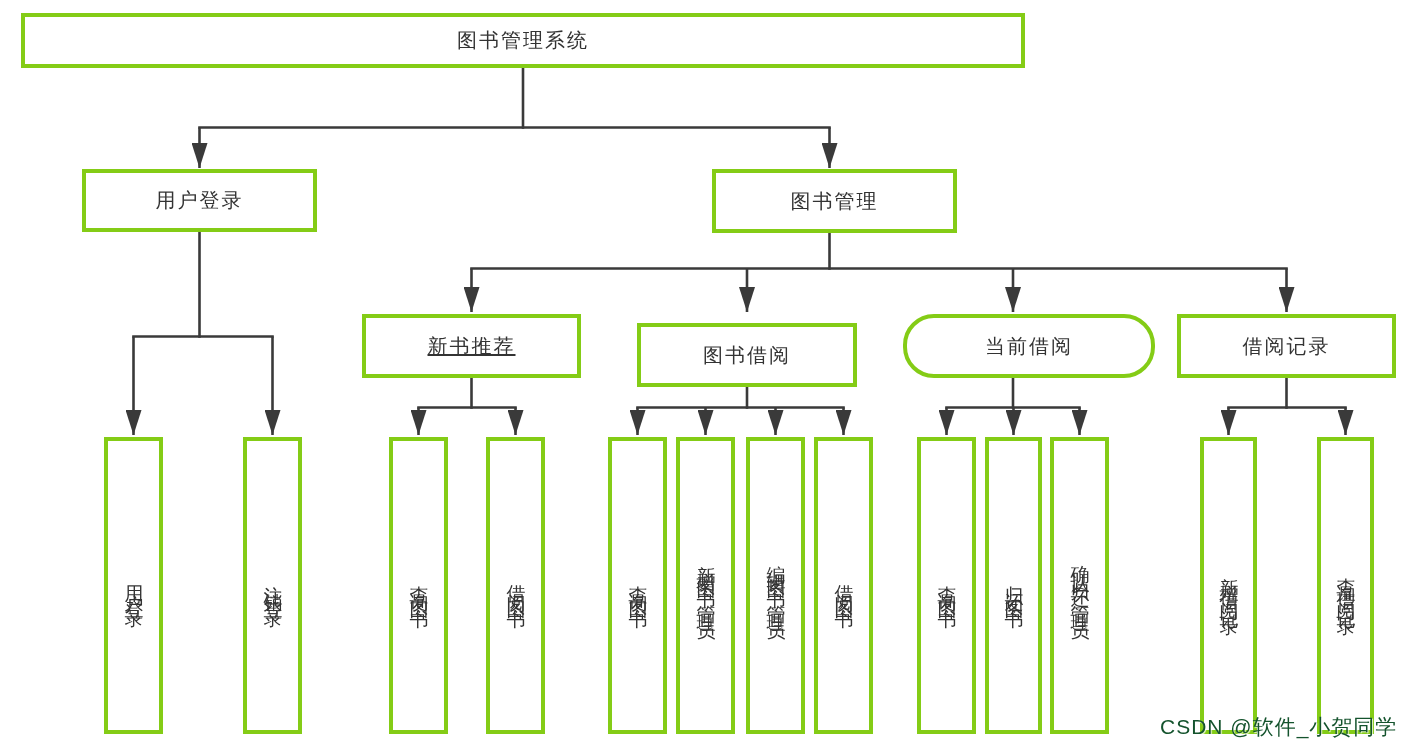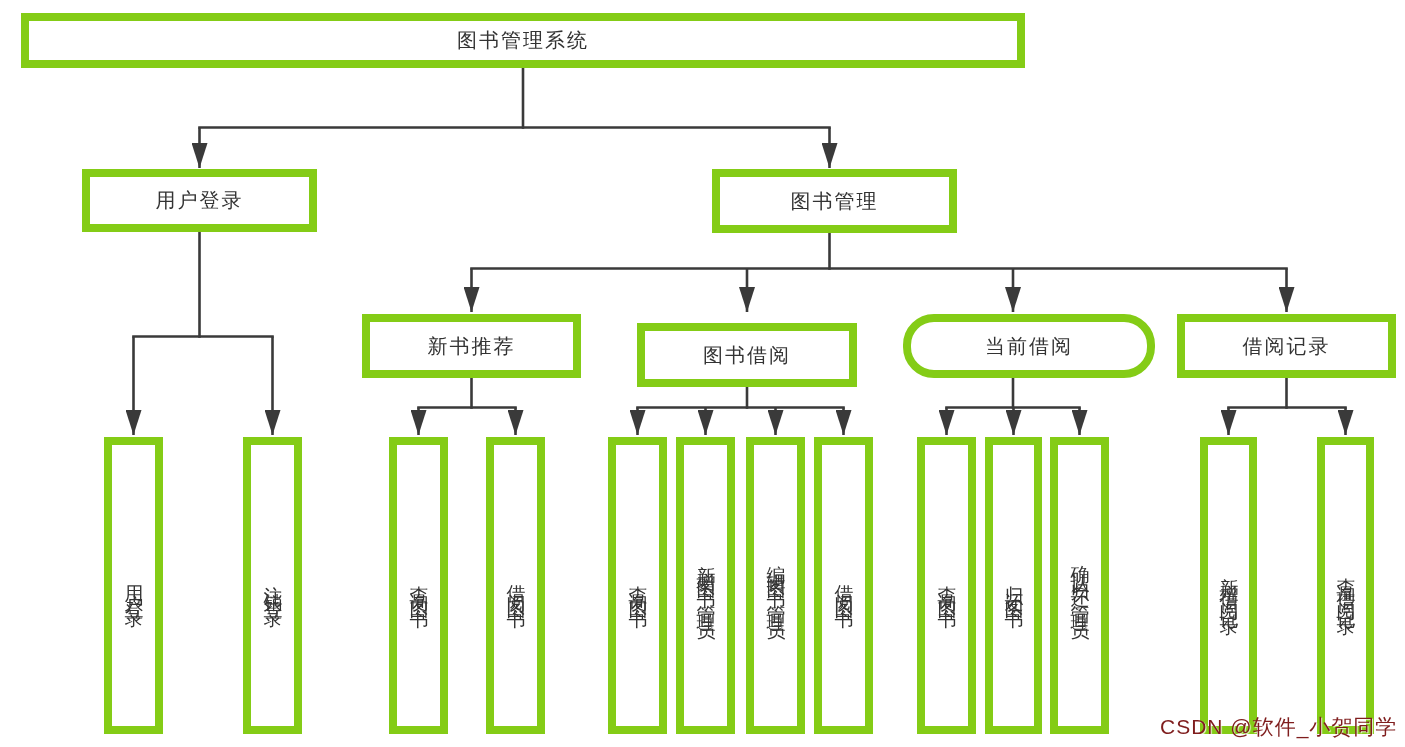--- a/index.html
+++ b/index.html
@@ -13,21 +13,21 @@
   }
   .connectors {
     position: absolute;
     left: 0; top: 0;
     width: 1405px; height: 747px;
   }
   .connectors line { stroke: #3a3a3a; stroke-width: 2.6; }
   .node {
     position: absolute;
     box-sizing: border-box;
-    border: 8px solid #84cc16;
+    border: 4px solid #84cc16;
     background: #ffffff;
     display: flex;
     align-items: center;
     justify-content: center;
     color: #333333;
   }
   .h-node { font-size: 20px; letter-spacing: 2px; }
   .v-node span {
     writing-mode: vertical-rl;
     text-orientation: mixed;
@@ -35,21 +35,21 @@
     line-height: 1.2;
     letter-spacing: 8px;
     color: #333333;
   }
   .watermark {
     position: absolute;
     left: 1160px;
     top: 713px;
     font-size: 21px;
     letter-spacing: 1px;
-    color: #7f1d1d;
+    color: #14532d;
     text-shadow: 1px 1px 1px rgba(255,255,255,0.85);
     white-space: nowrap;
   }
 </style>
 </head>
 <body>
 
 <div class="canvas">
 
   <svg class="connectors" viewBox="0 0 1405 747" xmlns="http://www.w3.org/2000/svg">
@@ -100,21 +100,21 @@
     <span>图书管理系统</span>
   </div>
 
   <div class="node h-node" style="left:82px; top:169px; width:235px; height:63px;">
     <span>用户登录</span>
   </div>
   <div class="node h-node" style="left:712px; top:169px; width:245px; height:64px;">
     <span>图书管理</span>
   </div>
 
-  <div class="node h-node" style="left:362px; top:314px; width:219px; height:64px;">
+  <div class="node h-node" style="left:362px; top:314px; width:219px; height:64px;text-decoration:underline;">
     <span>新书推荐</span>
   </div>
   <div class="node h-node" style="left:637px; top:323px; width:220px; height:64px;">
     <span>图书借阅</span>
   </div>
   <div class="node h-node" style="left:903px; top:314px; width:252px; height:64px;border-radius:31px;">
     <span>当前借阅</span>
   </div>
   <div class="node h-node" style="left:1177px; top:314px; width:219px; height:64px;">
     <span>借阅记录</span>

